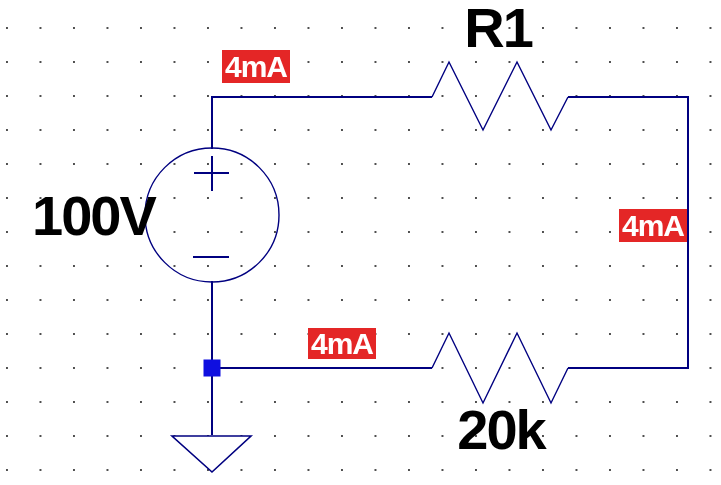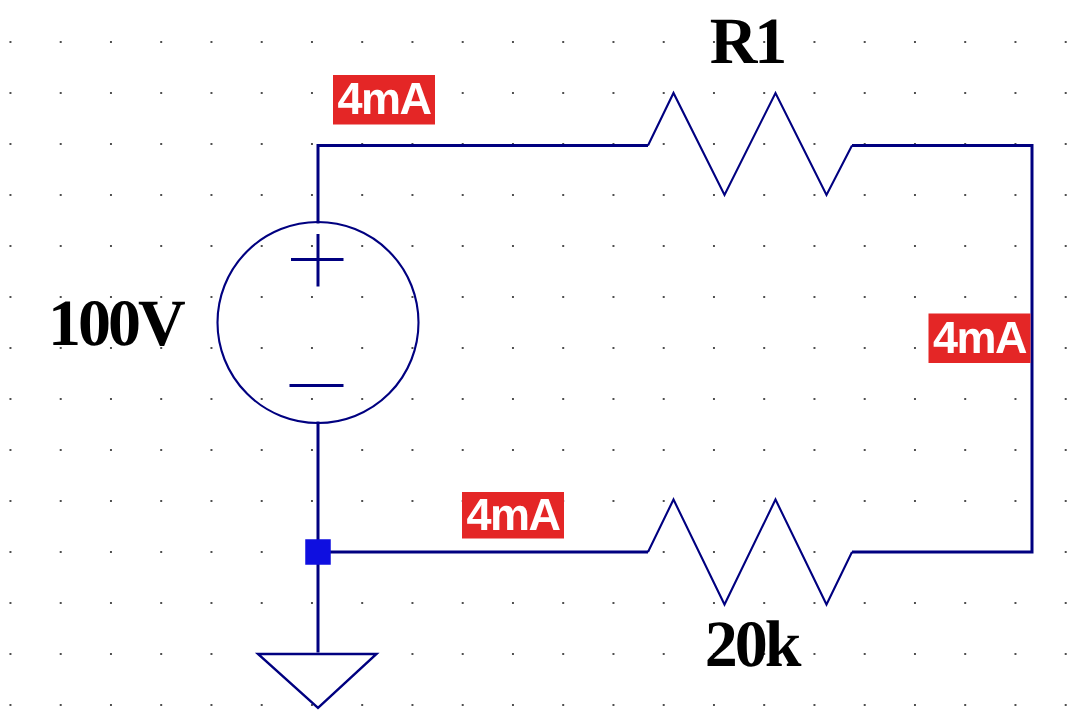--- a/index.html
+++ b/index.html
@@ -20,25 +20,24 @@
   }
   .schematic-svg {
     position: absolute;
     left: 0;
     top: 0;
   }
   .comp-label {
     position: absolute;
     color: #000000;
     font-weight: bold;
-    font-size: 44px;
+    font-size: 56px;
     line-height: 50px;
     letter-spacing: -2px;
     white-space: nowrap;
-    font-family: Liberation Serif, serif;
   }
   .centered {
     transform: translateX(-50%);
   }
   .label-source   { left: 8px;  top: 191px; margin-left: 24px; }
   .label-r1-name  { left: 498px; top: 3px;  }
   .label-r1-value { left: 499px; top: 132px; }
   .label-r2-name  { left: 500px; top: 277px; }
   .label-r2-value { left: 501px; top: 405px; }
   .current-badge {

